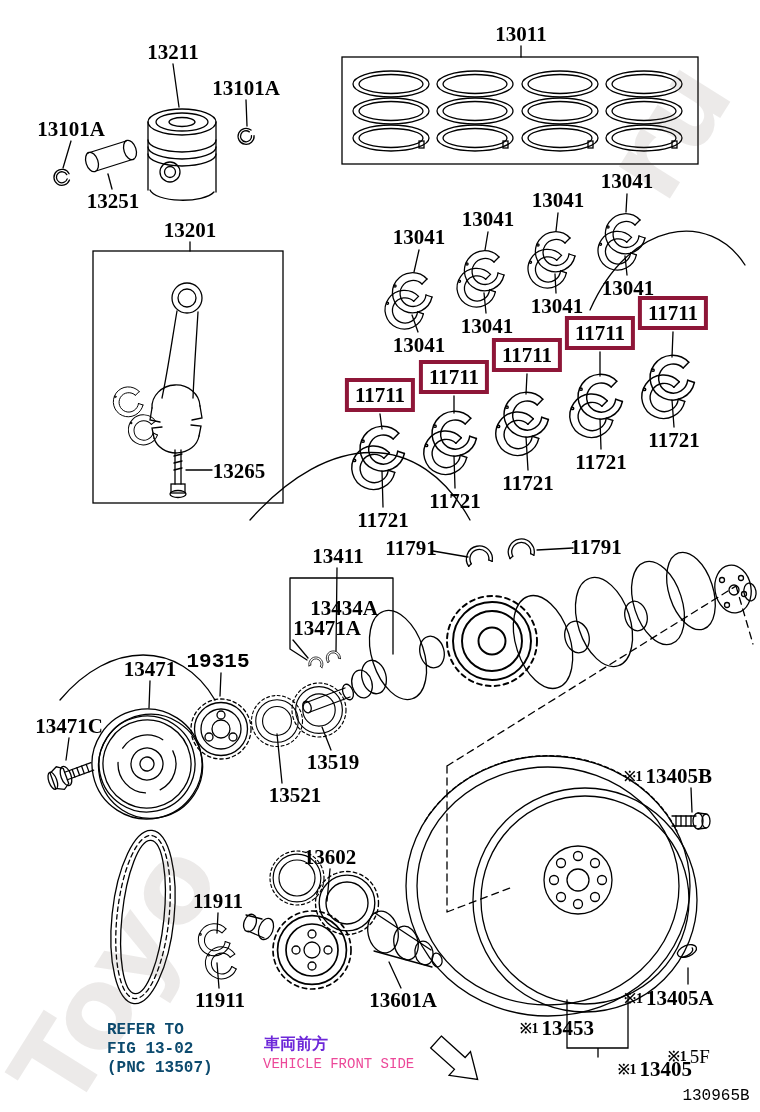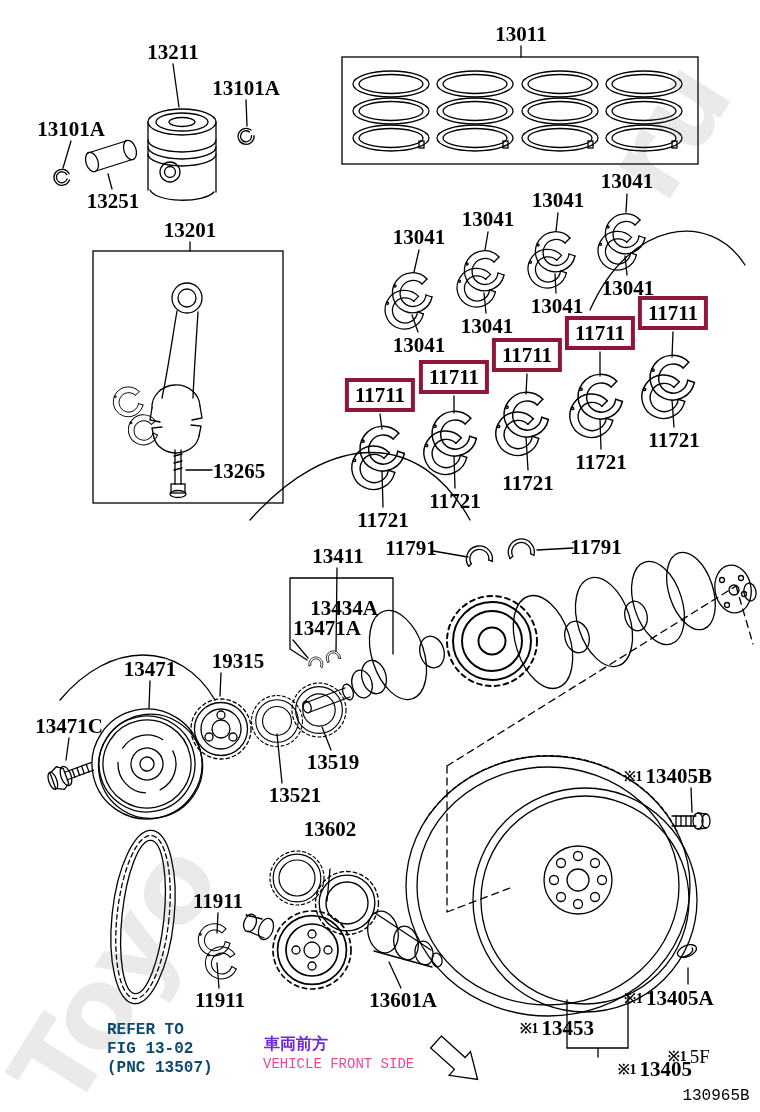--- a/index.html
+++ b/index.html
@@ -363,25 +363,25 @@
   <div class="lbl" style="left:528px;top:483px;">11721</div>
   <div class="lbl" style="left:601px;top:462px;">11721</div>
   <div class="lbl" style="left:674px;top:440px;">11721</div>
 
   <div class="lbl" style="left:338px;top:556px;">13411</div>
   <div class="lbl" style="left:344px;top:601px;margin-top:7px;">13434A</div>
   <div class="lbl" style="left:293px;top:628px;margin-left:34px;">13471A</div>
   <div class="lbl" style="left:411px;top:548px;">11791</div>
   <div class="lbl" style="left:596px;top:547px;">11791</div>
   <div class="lbl" style="left:150px;top:669px;">13471</div>
-  <div class="lbl" style="left:238px;top:661px;">19315</div>
+  <div class="lbl" style="left:218px;top:661px;font-family:Liberation Mono, monospace;">19315</div>
   <div class="lbl" style="left:69px;top:726px;">13471C</div>
   <div class="lbl" style="left:333px;top:762px;text-align:center;">13519</div>
   <div class="lbl" style="left:295px;top:795px;">13521</div>
-  <div class="lbl" style="left:330px;top:829px;text-align:center;">13602</div>
+  <div class="lbl" style="left:330px;top:857px;text-align:center;">13602</div>
   <div class="lbl" style="left:218px;top:901px;">11911</div>
   <div class="lbl" style="left:220px;top:1000px;">11911</div>
   <div class="lbl" style="left:403px;top:1000px;">13601A</div>
 
   <div class="lbl" style="left:668px;top:776px;">
     <span class="ref">※1</span><span>13405B</span>
   </div>
   <div class="lbl" style="left:669px;top:998px;">
     <span class="ref">※1</span><span>13405A</span>
   </div>

